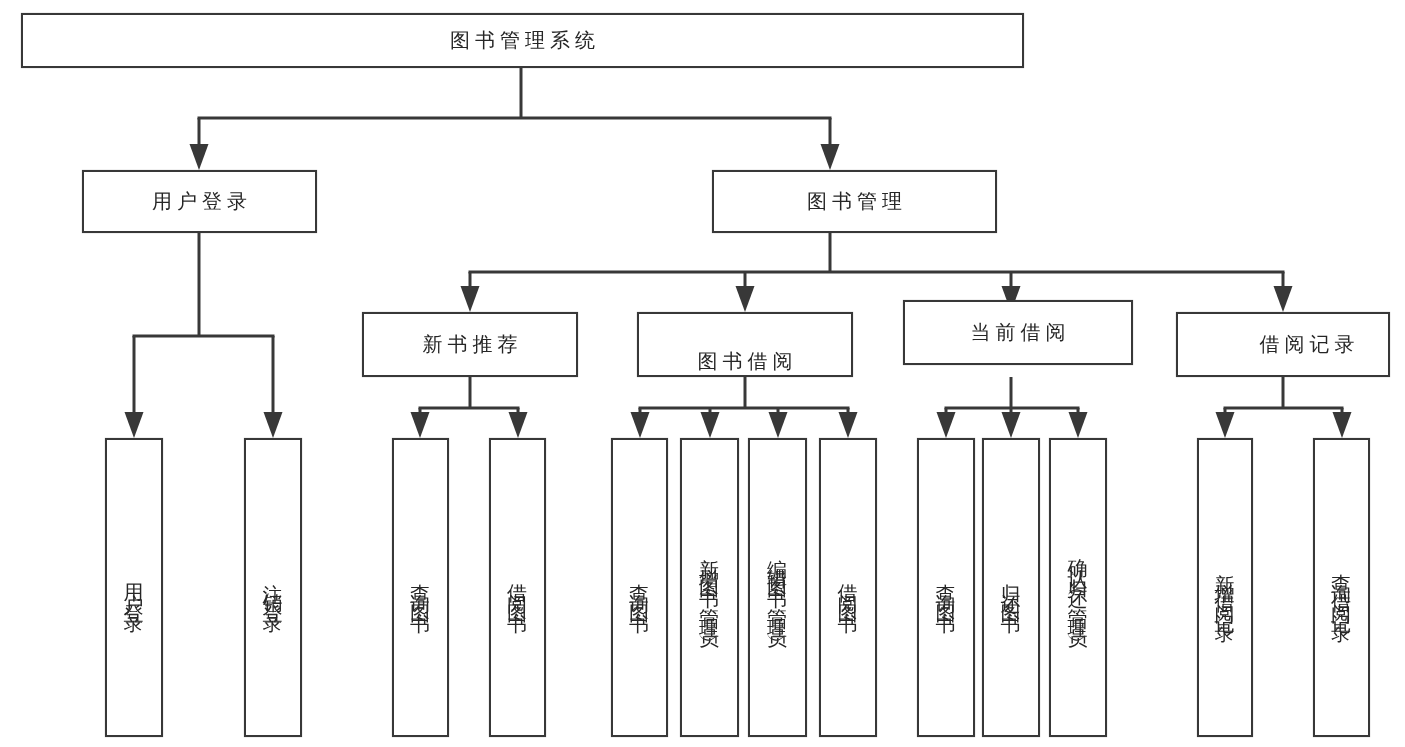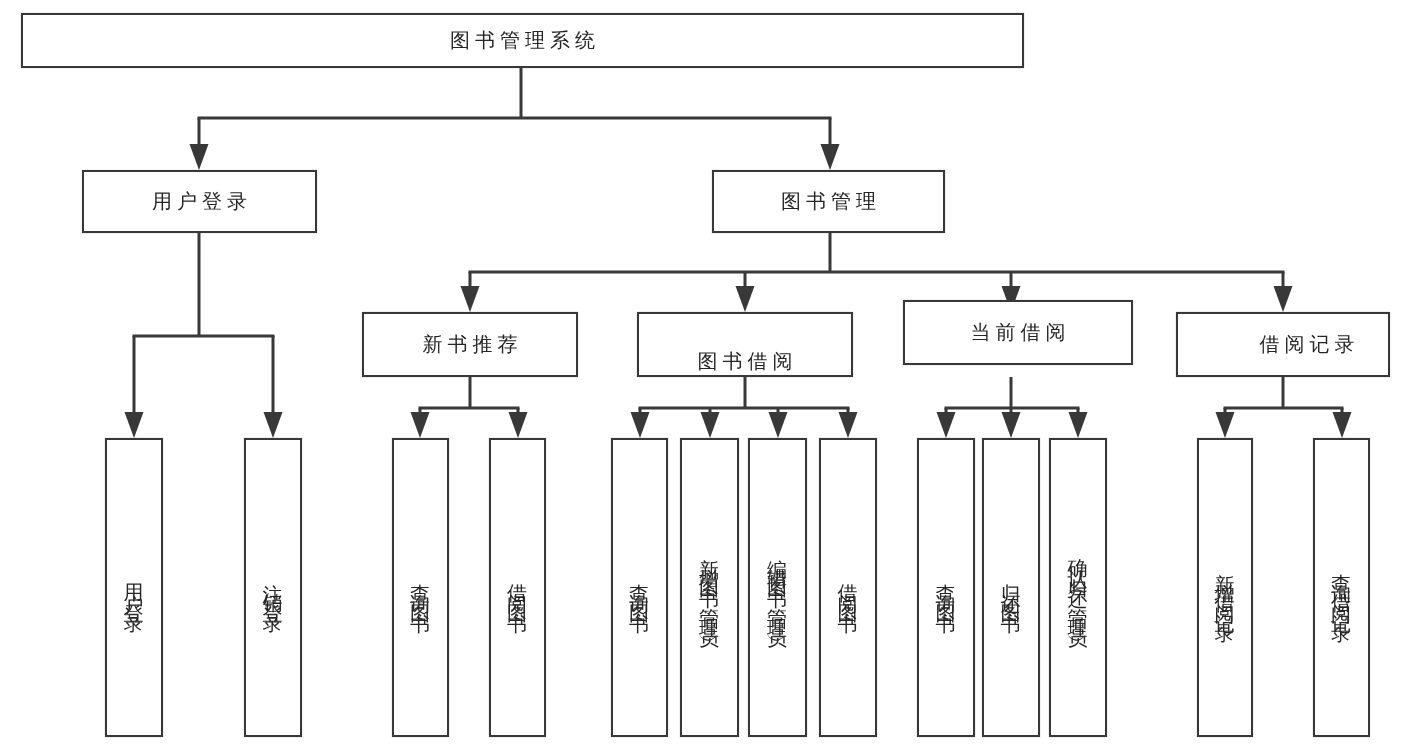--- a/index.html
+++ b/index.html
@@ -111,21 +111,21 @@
       <line x1="1342" y1="408" x2="1342" y2="420" stroke="#383838" stroke-width="3"></line>
       <polygon points="1332.5,412 1351.5,412 1342,438" fill="#383838"></polygon>
     </svg>
   <div id="nodes-layer">
       <div class="node" style="left: 21px; top: 13px; width: 1003px; height: 55px;">
         <span class="lbl">图书管理系统</span>
       </div>
       <div class="node" style="left: 82px; top: 170px; width: 235px; height: 63px;">
         <span class="lbl">用户登录</span>
       </div>
-      <div class="node" style="left: 712px; top: 170px; width: 233px; height: 63px;">
+      <div class="node" style="left: 712px; top: 170px; width: 285px; height: 63px;">
         <span class="lbl">图书管理</span>
       </div>
       <div class="node" style="left: 362px; top: 312px; width: 216px; height: 65px;">
         <span class="lbl">新书推荐</span>
       </div>
       <div class="node" style="left: 637px; top: 312px; width: 216px; height: 65px; align-items: flex-end;">
         <span class="lbl">图书借阅</span>
       </div>
       <div class="node" style="left: 903px; top: 300px; width: 230px; height: 65px;">
         <span class="lbl">当前借阅</span>

